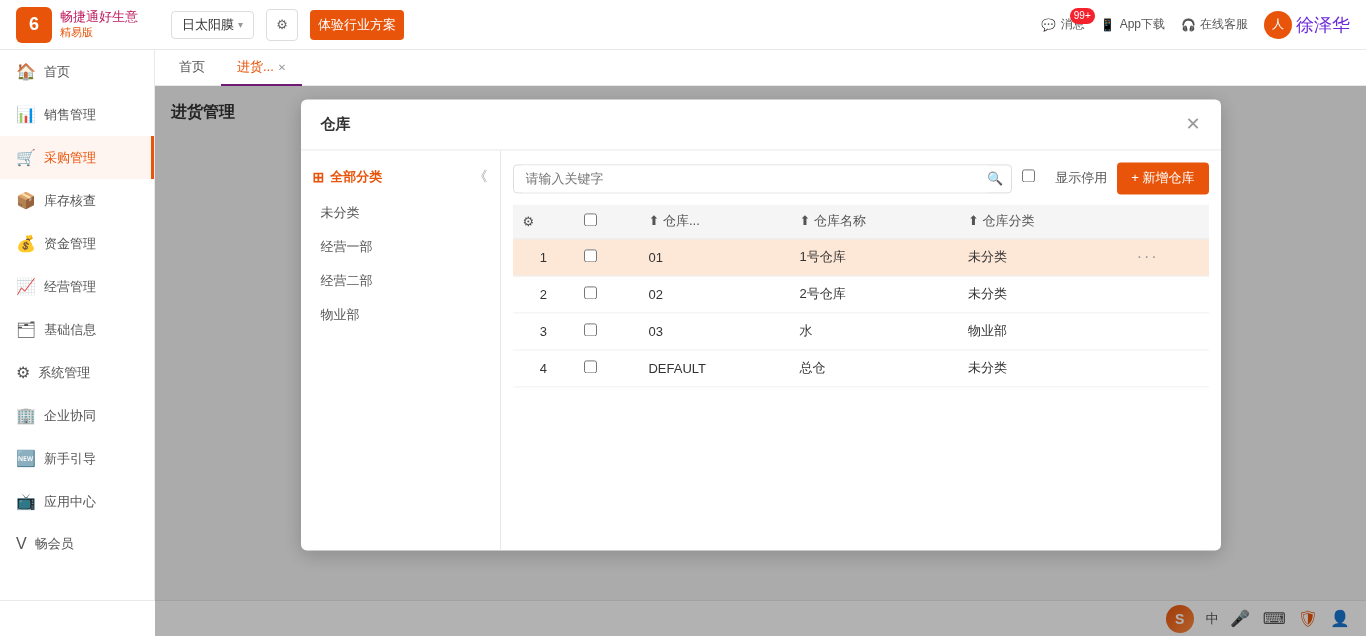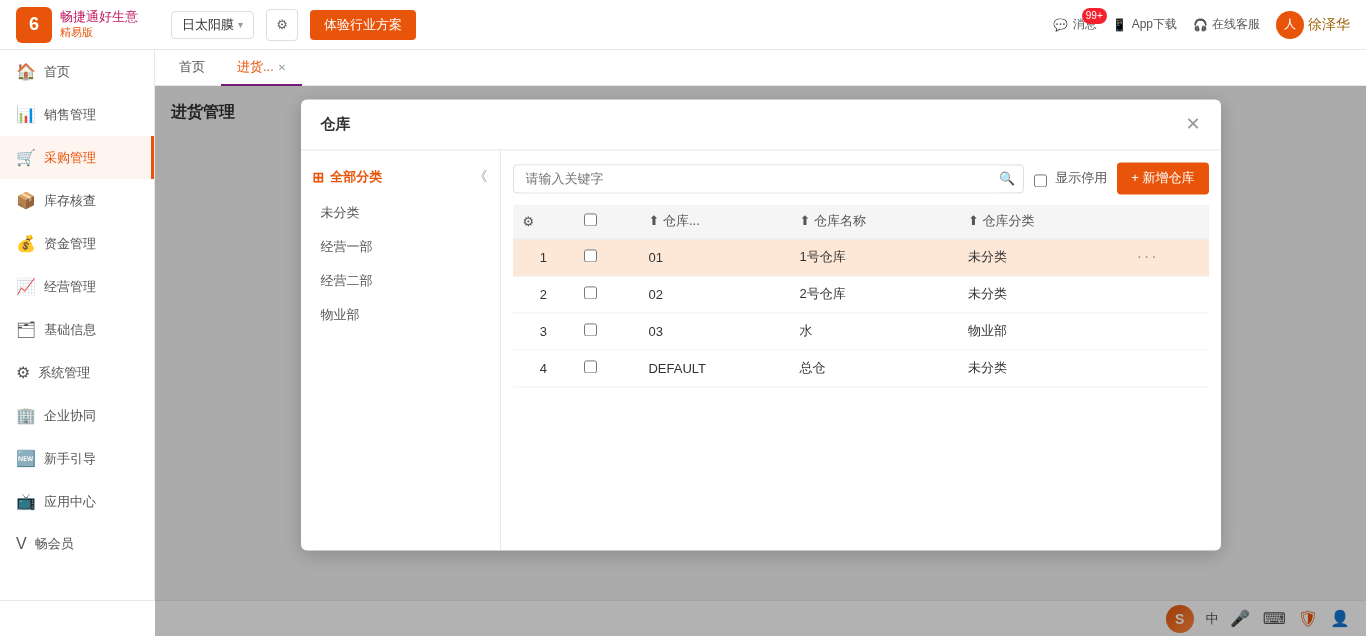--- a/index.html
+++ b/index.html
@@ -46,35 +46,35 @@
     .branch-selector .chevron { color: #999; font-size: 10px; }
     .settings-btn {
       width: 32px; height: 32px;
       border: 1px solid #ddd; border-radius: 4px;
       display: flex; align-items: center; justify-content: center;
       cursor: pointer; color: #666;
     }
     .experience-btn {
       background: #e8540a; color: #fff;
       border: none; border-radius: 4px;
-      padding: 6px 14px; cursor: pointer; font-size: 13px;
+      padding: 6px 8px; cursor: pointer; font-size: 13px;
     }
     .header-right {
       display: flex; align-items: center; gap: 16px;
     }
     .header-icon-item {
       display: flex; align-items: center; gap: 4px;
       cursor: pointer; color: #555; font-size: 12px; position: relative;
     }
     .badge {
       position: absolute; top: -8px; right: -10px;
       background: #f5222d; color: #fff;
       border-radius: 8px; font-size: 10px; padding: 0 4px; line-height: 16px;
     }
-    .user-name { color: #a16207; font-size: 14px; }
+    .user-name { color: #6d28d9; font-size: 18px; }
     .avatar-circle {
       width: 28px; height: 28px; border-radius: 50%;
       background: #e8540a; color: #fff;
       display: flex; align-items: center; justify-content: center;
       font-size: 12px;
     }
 
     
     .main-layout {
       display: flex;
@@ -199,21 +199,21 @@
       border: 1px solid #ddd; border-radius: 4px;
       padding: 0 8px;
       background: #fff;
     }
     .search-box input {
       border: none; outline: none; font-size: 13px; flex: 1; padding: 6px 4px;
       color: #b91c1c;
     }
     .search-icon { color: #999; cursor: pointer; }
     .show-disabled {
-      display: flex; align-items: flex-end; gap: 8px;
+      display: flex; align-items: flex-start; gap: 20px;
       font-size: 13px; color: #555; cursor: pointer;
     }
     .add-btn {
       background: #e8540a; color: #fff;
       border: none; border-radius: 4px;
       padding: 7px 14px; cursor: pointer; font-size: 13px;
       white-space: nowrap;
     }
 
     

